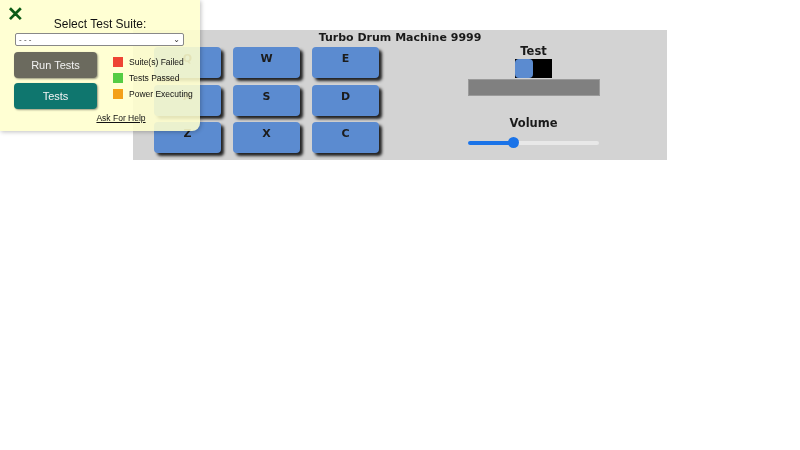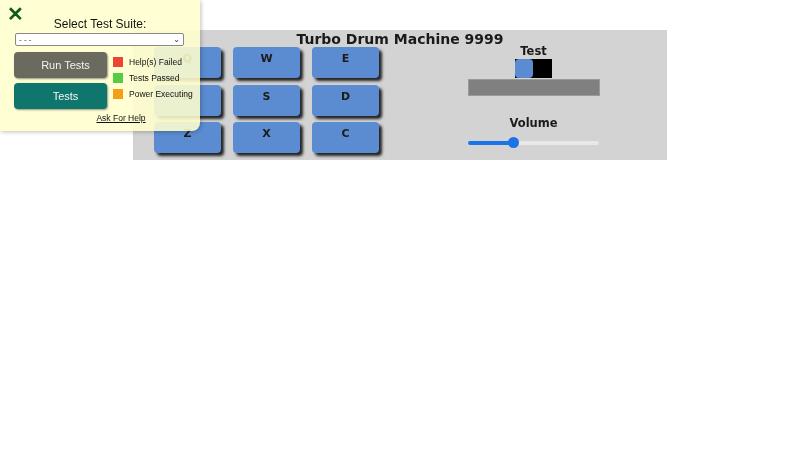--- a/index.html
+++ b/index.html
@@ -1,36 +1,36 @@
 <!DOCTYPE html>
 <html><head>
 <meta charset="utf-8">
 <style>
   html, body { margin:0; padding:0; width:800px; height:450px; background:#ffffff; overflow:hidden; position:relative; font-family:"DejaVu Sans", sans-serif; }
   #drum-machine { position:absolute; left:133px; top:30px; width:534px; height:130px; background:#d3d3d3; }
-  #drum-title { position:absolute; left:0; right:0; top:1px; text-align:center; font-weight:bold; font-size:14px; color:#1a1a1a; padding-left:0; }
+  #drum-title { position:absolute; left:0; right:0; top:1px; text-align:center; font-weight:bold; font-size:11px; color:#1a1a1a; padding-left:0; }
   #drum-title span { position:relative; left:0; }
   .pad-grid { position:absolute; left:21px; top:17px; width:230px; }
   .pad { position:absolute; width:67px; height:31px; background:#5b8bd0; border-radius:4px; box-shadow:3px 3px 3px #222; display:flex; justify-content:center; align-items:flex-start; padding-top:5px; box-sizing:border-box; font-weight:bold; font-size:11px; color:#1c1c1c; cursor:pointer; }
   .controls { position:absolute; left:334px; top:14px; width:133px; text-align:center; }
   .ctl-label { font-weight:bold; font-size:11.5px; color:#1a1a1a; }
   .power-switch { position:relative; margin:1px auto 0; width:37px; height:19px; background:#000; }
   .power-knob { position:absolute; left:0; top:0; width:18px; height:19px; background:#5b8bd0; border-radius:4px; }
   .display { margin:1px auto 0; width:132px; height:17px; background:#808080; border:1px solid #9a9a9a; box-sizing:border-box; }
   .volume-label { margin-top:20px; }
   .slider { position:relative; margin:11px auto 0; width:131px; height:4px; background:#e8e8e8; border-radius:2px; }
   .slider-fill { position:absolute; left:0; top:0; height:4px; width:45px; background:#1a73e8; border-radius:2px; }
   .slider-thumb { position:absolute; left:40px; top:-4px; width:11px; height:11px; border-radius:50%; background:#1a73e8; }
 
   #test-panel { position:absolute; left:0; top:0; width:200px; height:131px; background:rgba(255,255,205,0.88); border-radius:0 0 8px 0; box-shadow:1px 1px 4px rgba(0,0,0,0.25); font-family:"Liberation Sans", sans-serif; }
   .close-x { position:absolute; left:7px; top:3px; font-size:20px; font-weight:bold; color:#0b5b16; cursor:pointer; line-height:22px; }
   .suite-label { position:absolute; left:0; right:0; top:17px; text-align:center; font-size:12px; color:#111; }
   .suite-select { position:absolute; left:15px; top:33px; width:169px; height:13px; border:1px solid #888; background:#fff; border-radius:2px; font-size:8px; color:#333; box-sizing:border-box; padding-left:3px; line-height:11px; }
   .suite-select .chev { position:absolute; right:3px; top:0; font-size:8px; }
-  .btn { position:absolute; left:14px; width:83px; height:26px; border-radius:4px; display:flex; justify-content:center; align-items:center; font-size:11px; cursor:pointer; box-shadow:1px 1px 2px rgba(0,0,0,0.4);padding-left:10px; }
+  .btn { position:absolute; left:14px; width:83px; height:26px; border-radius:4px; display:flex; justify-content:center; align-items:center; font-size:11px; cursor:pointer; box-shadow:1px 1px 2px rgba(0,0,0,0.4); }
   .btn-run { top:52px; background:#6b6a5e; color:#f2f2f2; }
   .btn-tests { top:83px; background:#0f766e; color:#f4f4f4; }
   .legend { position:absolute; left:113px; font-size:8.5px; color:#111; display:flex; align-items:center; }
   .legend .sw { width:10px; height:10px; margin-right:6px; }
   .help-link { position:absolute; left:0; width:200px; top:113px; text-align:center; font-size:8.5px; color:#111; text-decoration:underline; cursor:pointer;margin-left:21px; }
 </style>
 </head>
 <body>
 
 <div id="drum-machine">
@@ -67,21 +67,21 @@
   <div class="suite-label">Select Test Suite:</div>
   <div class="suite-select">
     <span>- - -</span>
     <span class="chev">⌄</span>
   </div>
   <div class="btn btn-run">Run Tests</div>
   <div class="btn btn-tests">Tests</div>
 
   <div class="legend" style="top:57px">
     <div class="sw" style="background:#ee4434"></div>
-    <span>Help(s) Failed</span>
+    <span>Suite(s) Failed</span>
   </div>
   <div class="legend" style="top:73px">
     <div class="sw" style="background:#55cc44"></div>
     <span>Tests Passed</span>
   </div>
   <div class="legend" style="top:89px">
     <div class="sw" style="background:#f3a018"></div>
     <span>Power Executing</span>
   </div>
 

